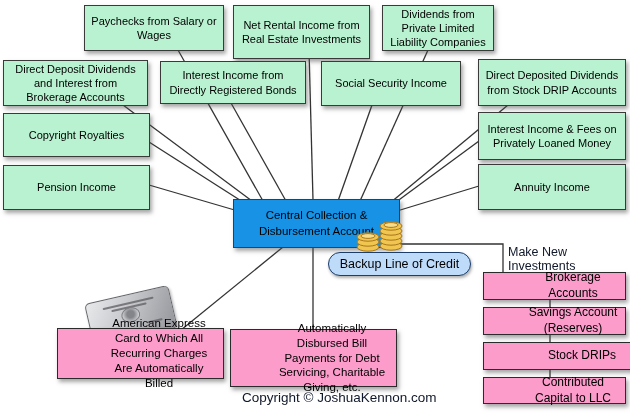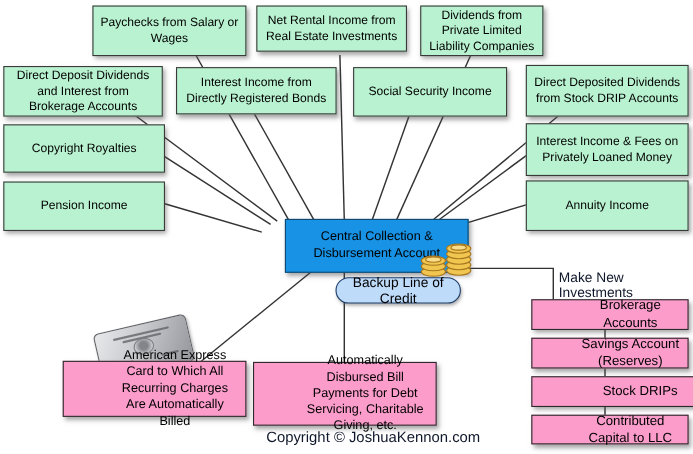--- a/index.html
+++ b/index.html
@@ -6,21 +6,21 @@
   body{width:630px;height:413px;font-family:"Liberation Sans", sans-serif;}
   #canvas{position:relative;width:630px;height:413px;overflow:hidden;background:#fff;}
   #wires{position:absolute;left:0;top:0;z-index:0;}
   #wires line, #wires polyline{stroke:var(--line,#333);stroke-width:1.3;fill:none;}
 
   .box{position:absolute;z-index:2;display:flex;align-items:center;justify-content:center;
        text-align:center;box-sizing:border-box;padding:2px 6px;color:#000;}
   .source{background:var(--source-fill,#b9f2d0);border:1.4px solid var(--source-border,#3a3a3a);
           box-shadow:2px 3px 4px rgba(80,80,80,.5);font-size:11px;line-height:1.3;}
   .center-box{background:var(--center-fill,#1792e5);border:1.6px solid var(--center-border,#10486f);
-          box-shadow:2px 3px 4px rgba(80,80,80,.5);font-size:11.5px;line-height:1.35;font-weight:400;margin-left:26px;}
+          box-shadow:2px 3px 4px rgba(80,80,80,.5);font-size:11.5px;line-height:1.35;font-weight:400;}
   .disb{background:var(--disbursement-fill,#fb9cca);border:1.5px solid var(--disbursement-border,#2b2b2b);
           box-shadow:2px 3px 4px rgba(80,80,80,.5);font-size:11.5px;line-height:1.3;padding-left:43px;}
   .pill{background:var(--credit-fill,#bfdbfa);border:1.6px solid var(--credit-border,#1c3e6b);
           border-radius:13px;box-shadow:1px 2px 3px rgba(80,80,80,.45);font-size:12.5px;z-index:3;}
   .invest{font-size:12px;}
   .plain-label{position:absolute;z-index:2;color:#0f172a;}
   #make-new-label{left:508px;top:245px;font-size:12.5px;}
   #copyright{left:242px;top:390px;font-size:13.5px;}
 
   
@@ -61,21 +61,21 @@
     <line x1="313" y1="247" x2="313" y2="331"></line>
     <polyline points="400,244 503,244 503,273"></polyline>
     <line x1="550" y1="300" x2="550" y2="308"></line>
     <line x1="550" y1="335" x2="550" y2="343"></line>
     <line x1="550" y1="370" x2="550" y2="378"></line>
   </svg>
 
   <div class="box source" style="left:84px;top:5px;width:140px;height:46px">
       <span>Paychecks from Salary or Wages</span>
     </div>
-  <div class="box source" style="left:233px;top:5px;width:137px;height:42px">
+  <div class="box source" style="left:233px;top:5px;width:137px;height:54px">
       <span>Net Rental Income from Real Estate Investments</span>
     </div>
   <div class="box source" style="left:382px;top:5px;width:112px;height:46px">
       <span>Dividends from Private Limited Liability Companies</span>
     </div>
   <div class="box source" style="left:3px;top:60px;width:145px;height:46px">
       <span>Direct Deposit Dividends and Interest from Brokerage Accounts</span>
     </div>
   <div class="box source" style="left:160px;top:61px;width:146px;height:43px">
       <span>Interest Income from Directly Registered Bonds</span>
@@ -110,21 +110,21 @@
         <ellipse cx="37" cy="42" rx="11" ry="4.2" fill="#f0c550"></ellipse>
         <ellipse cx="37" cy="37" rx="11" ry="4.2" fill="#f0c550"></ellipse>
         <ellipse cx="37" cy="32" rx="11" ry="4.2" fill="#f0c550"></ellipse>
         <ellipse cx="37" cy="27" rx="11" ry="4.2" fill="#f0c550"></ellipse>
         <ellipse cx="37" cy="22" rx="11" ry="4.2" fill="#f0c550"></ellipse>
         <ellipse cx="37" cy="21" rx="7" ry="2.4" fill="#f7dd8a"></ellipse>
       </g>
     </svg>
   </div>
 
-  <div class="box pill" style="left:305px;top:252px;width:114px;height:24px">
+  <div class="box pill" style="left:328px;top:252px;width:143px;height:24px">
     <span>Backup Line of Credit</span>
   </div>
 
   <div class="card">
     <div class="tline t1"></div>
     <div class="tline t2"></div>
     <div class="emblem"></div>
     <div class="tline n1"></div>
     <div class="tline n2"></div>
   </div>

